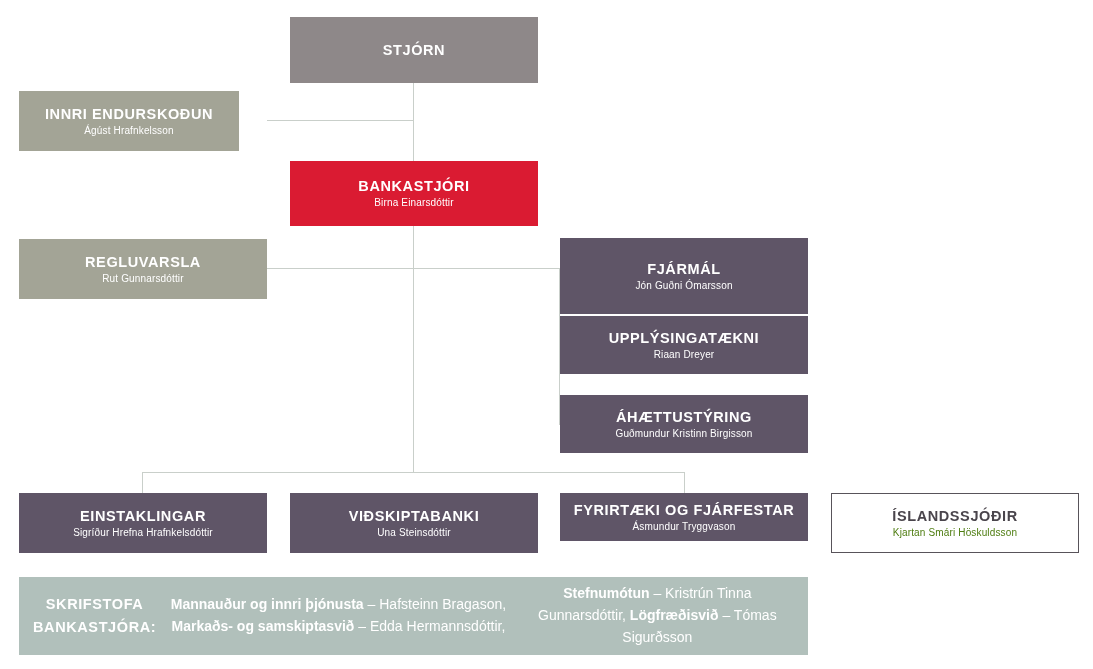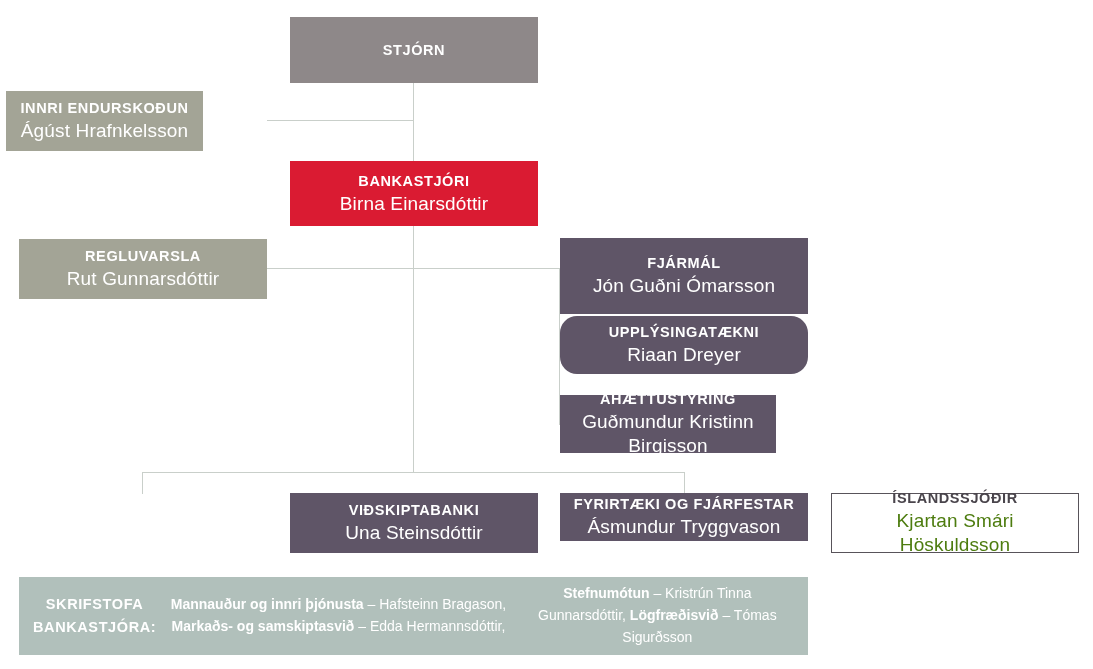--- a/index.html
+++ b/index.html
@@ -39,21 +39,21 @@
     color: #ffffff;
     line-height: 1.25;
     padding: 4px 8px;
   }
   .box .title {
     font-weight: bold;
     font-size: 14.5px;
     letter-spacing: 0.6px;
   }
   .box .person {
-    font-size: 19px;
+    font-size: 10px;
     font-weight: normal;
     letter-spacing: 0.15px;
     margin-top: 2px;
   }
 
   .c-gray    { background: #8e8889; }
   .c-olive   { background: #a3a496; }
   .c-red     { background: #da1b32; }
   .c-purple  { background: #5f5567; }
   .c-outline {
@@ -113,50 +113,54 @@
   <div class="line h" style="left:559px; top:424px; width:2px;"></div>
 
   <div class="line h" style="left:142px; top:472px; width:543px;"></div>
   <div class="line v" style="left:142px; top:472px; height:22px;"></div>
   <div class="line v" style="left:684px; top:472px; height:22px;"></div>
 
   <div class="box c-gray" style="left:290px; top:17px; width:248px; height:66px;">
     <span class="title">STJÓRN</span>
   </div>
 
-  <div class="box c-olive" style="left:6px; top:91px; width:197px; height:60px;">
+  <div class="box c-olive" style="left:19px; top:91px; width:220px; height:60px;">
     <span class="title">INNRI ENDURSKOÐUN</span>
     <span class="person">Ágúst Hrafnkelsson</span>
   </div>
 
   <div class="box c-red" style="left:290px; top:161px; width:248px; height:65px;">
     <span class="title">BANKASTJÓRI</span>
     <span class="person">Birna Einarsdóttir</span>
   </div>
 
   <div class="box c-olive" style="left:19px; top:239px; width:248px; height:60px;">
     <span class="title">REGLUVARSLA</span>
     <span class="person">Rut Gunnarsdóttir</span>
   </div>
 
   <div class="box c-purple" style="left:560px; top:238px; width:248px; height:76px;">
     <span class="title">FJÁRMÁL</span>
     <span class="person">Jón Guðni Ómarsson</span>
   </div>
 
-  <div class="box c-purple" style="left:560px; top:316px; width:248px; height:58px;border-radius:17px;">
+  <div class="box c-purple" style="left:560px; top:316px; width:248px; height:58px;">
     <span class="title">UPPLÝSINGATÆKNI</span>
     <span class="person">Riaan Dreyer</span>
   </div>
 
-  <div class="box c-purple" style="left:560px; top:395px; width:216px; height:58px;">
+  <div class="box c-purple" style="left:560px; top:395px; width:248px; height:58px;">
     <span class="title">ÁHÆTTUSTÝRING</span>
     <span class="person">Guðmundur Kristinn Birgisson</span>
   </div>
 
+  <div class="box c-purple" style="left:19px; top:493px; width:248px; height:60px;">
+    <span class="title">EINSTAKLINGAR</span>
+    <span class="person">Sigríður Hrefna Hrafnkelsdóttir</span>
+  </div>
 
   <div class="box c-purple" style="left:290px; top:493px; width:248px; height:60px;">
     <span class="title">VIÐSKIPTABANKI</span>
     <span class="person">Una Steinsdóttir</span>
   </div>
 
   <div class="box c-purple" style="left:560px; top:493px; width:248px; height:48px;">
     <span class="title">FYRIRTÆKI OG FJÁRFESTAR</span>
     <span class="person">Ásmundur Tryggvason</span>
   </div>

